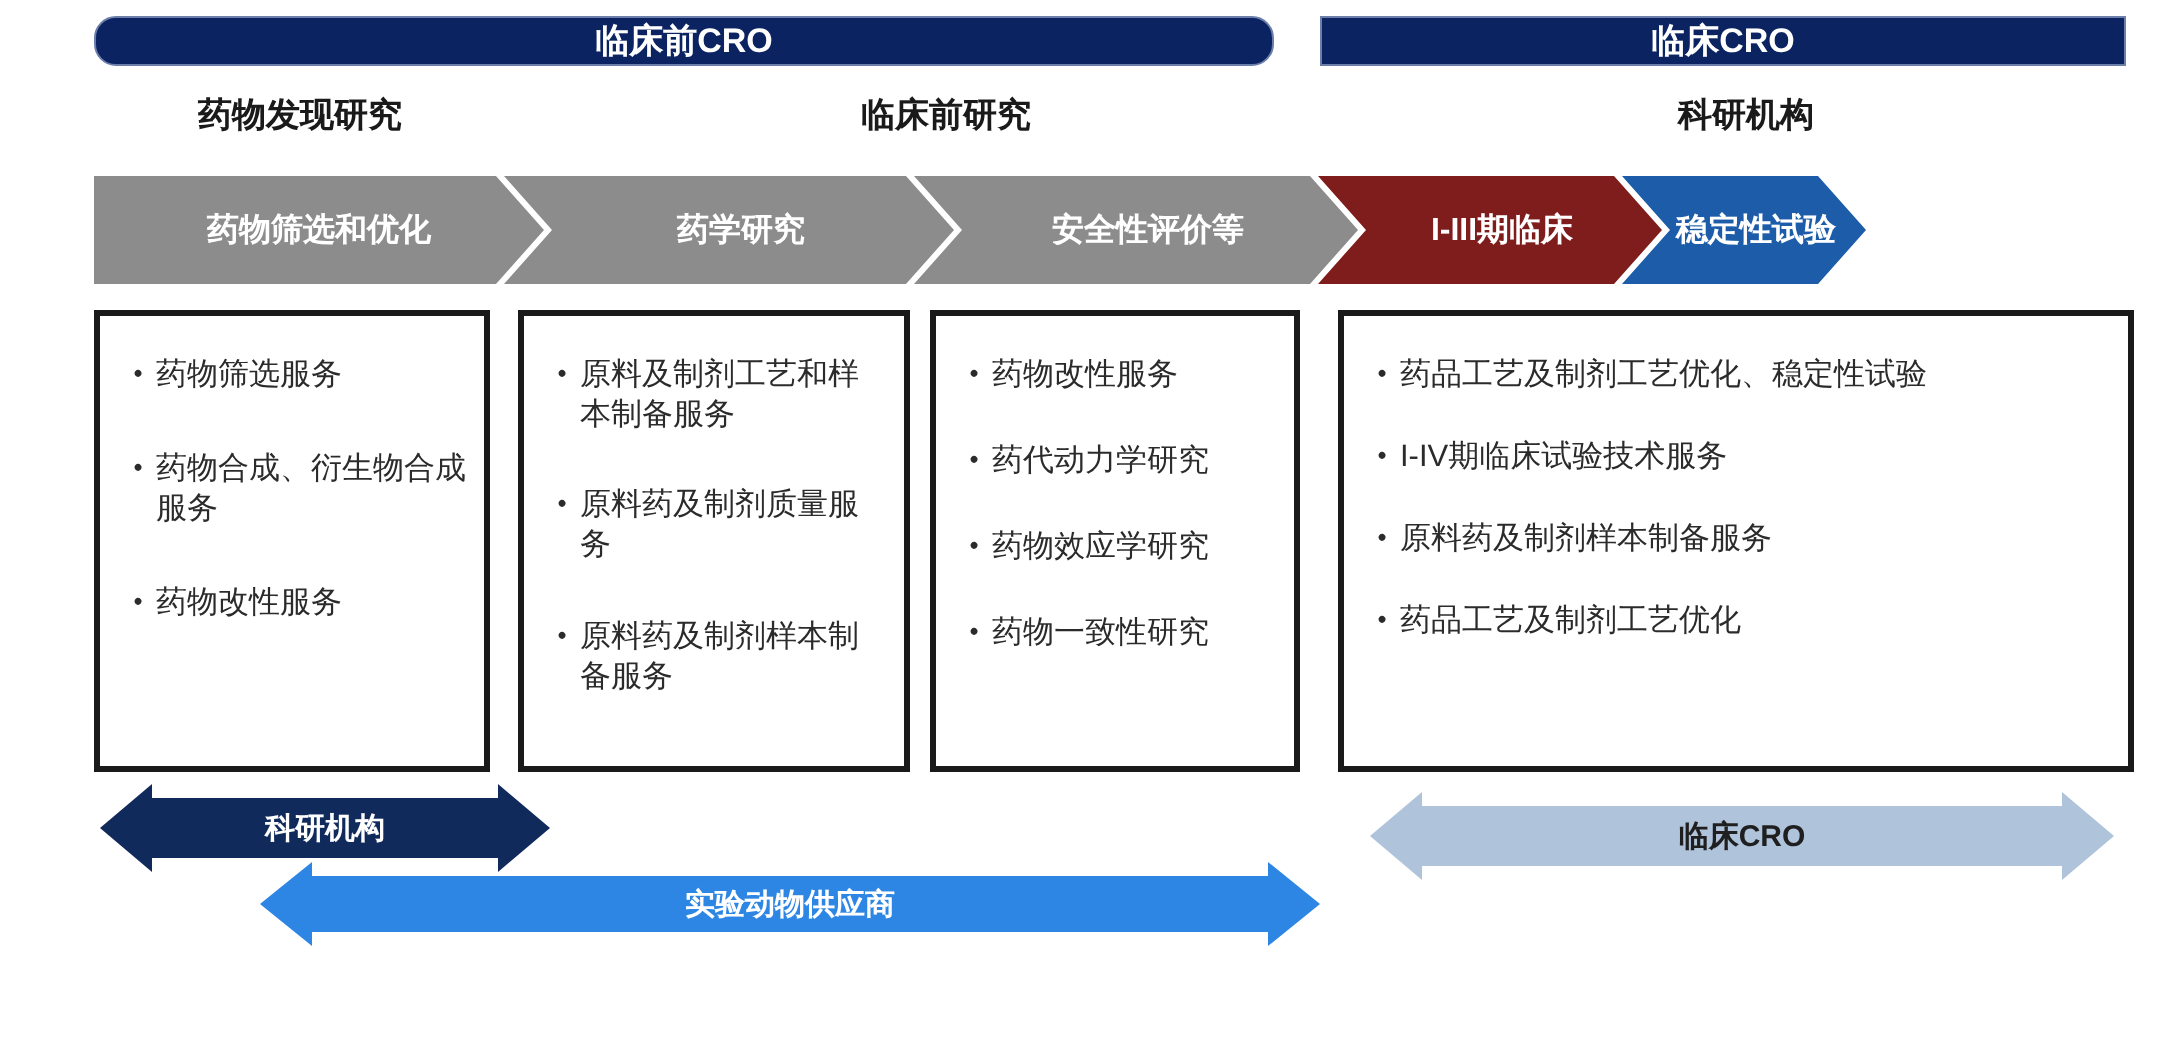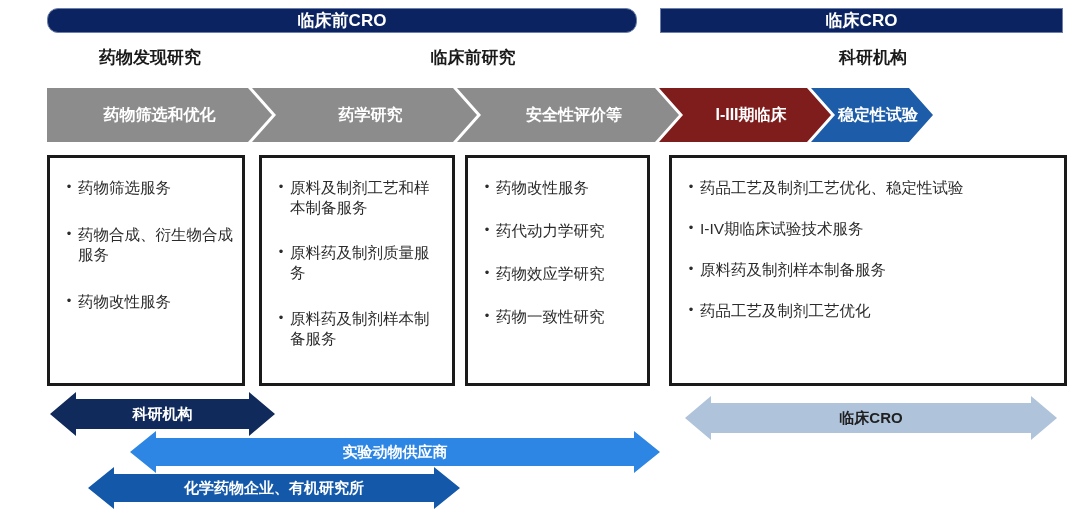--- a/index.html
+++ b/index.html
@@ -172,15 +172,14 @@
     </div>
     <div class="bullet-item">
       <span class="dot">•</span>
       <span>药品工艺及制剂工艺优化</span>
     </div>
   </div>
 
   <div id="arrow-research" class="abs darrow" style="background: rgb(17, 42, 92); text-align: right;">科研机构</div>
   <div id="arrow-clinical" class="abs darrow" style="background: rgb(175, 195, 219);">临床CRO</div>
   <div id="arrow-animal" class="abs darrow" style="background: rgb(46, 134, 228);">实验动物供应商</div>
-  <div id="arrow-chem" class="abs darrow" style="background: rgb(20, 89, 169);">化学药物企业、有机研究所</div>
 
 </div>
 
 </body></html>

